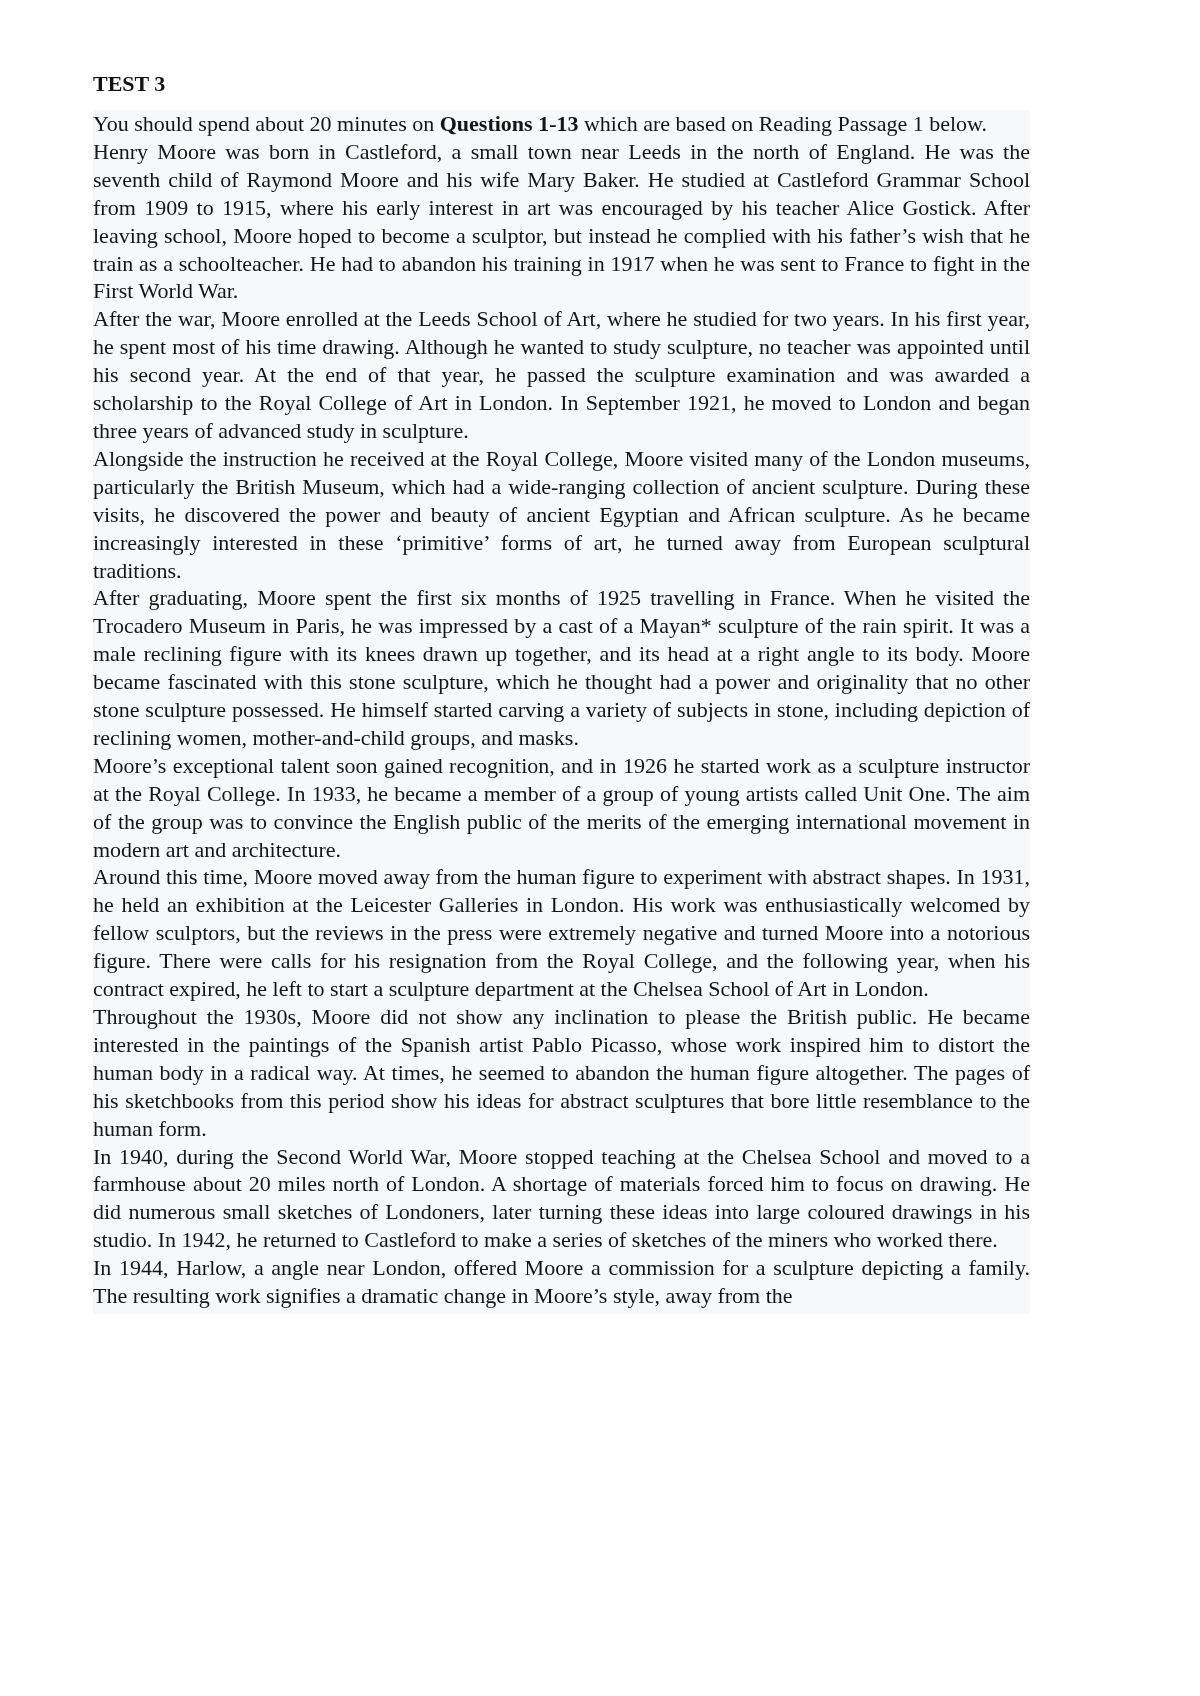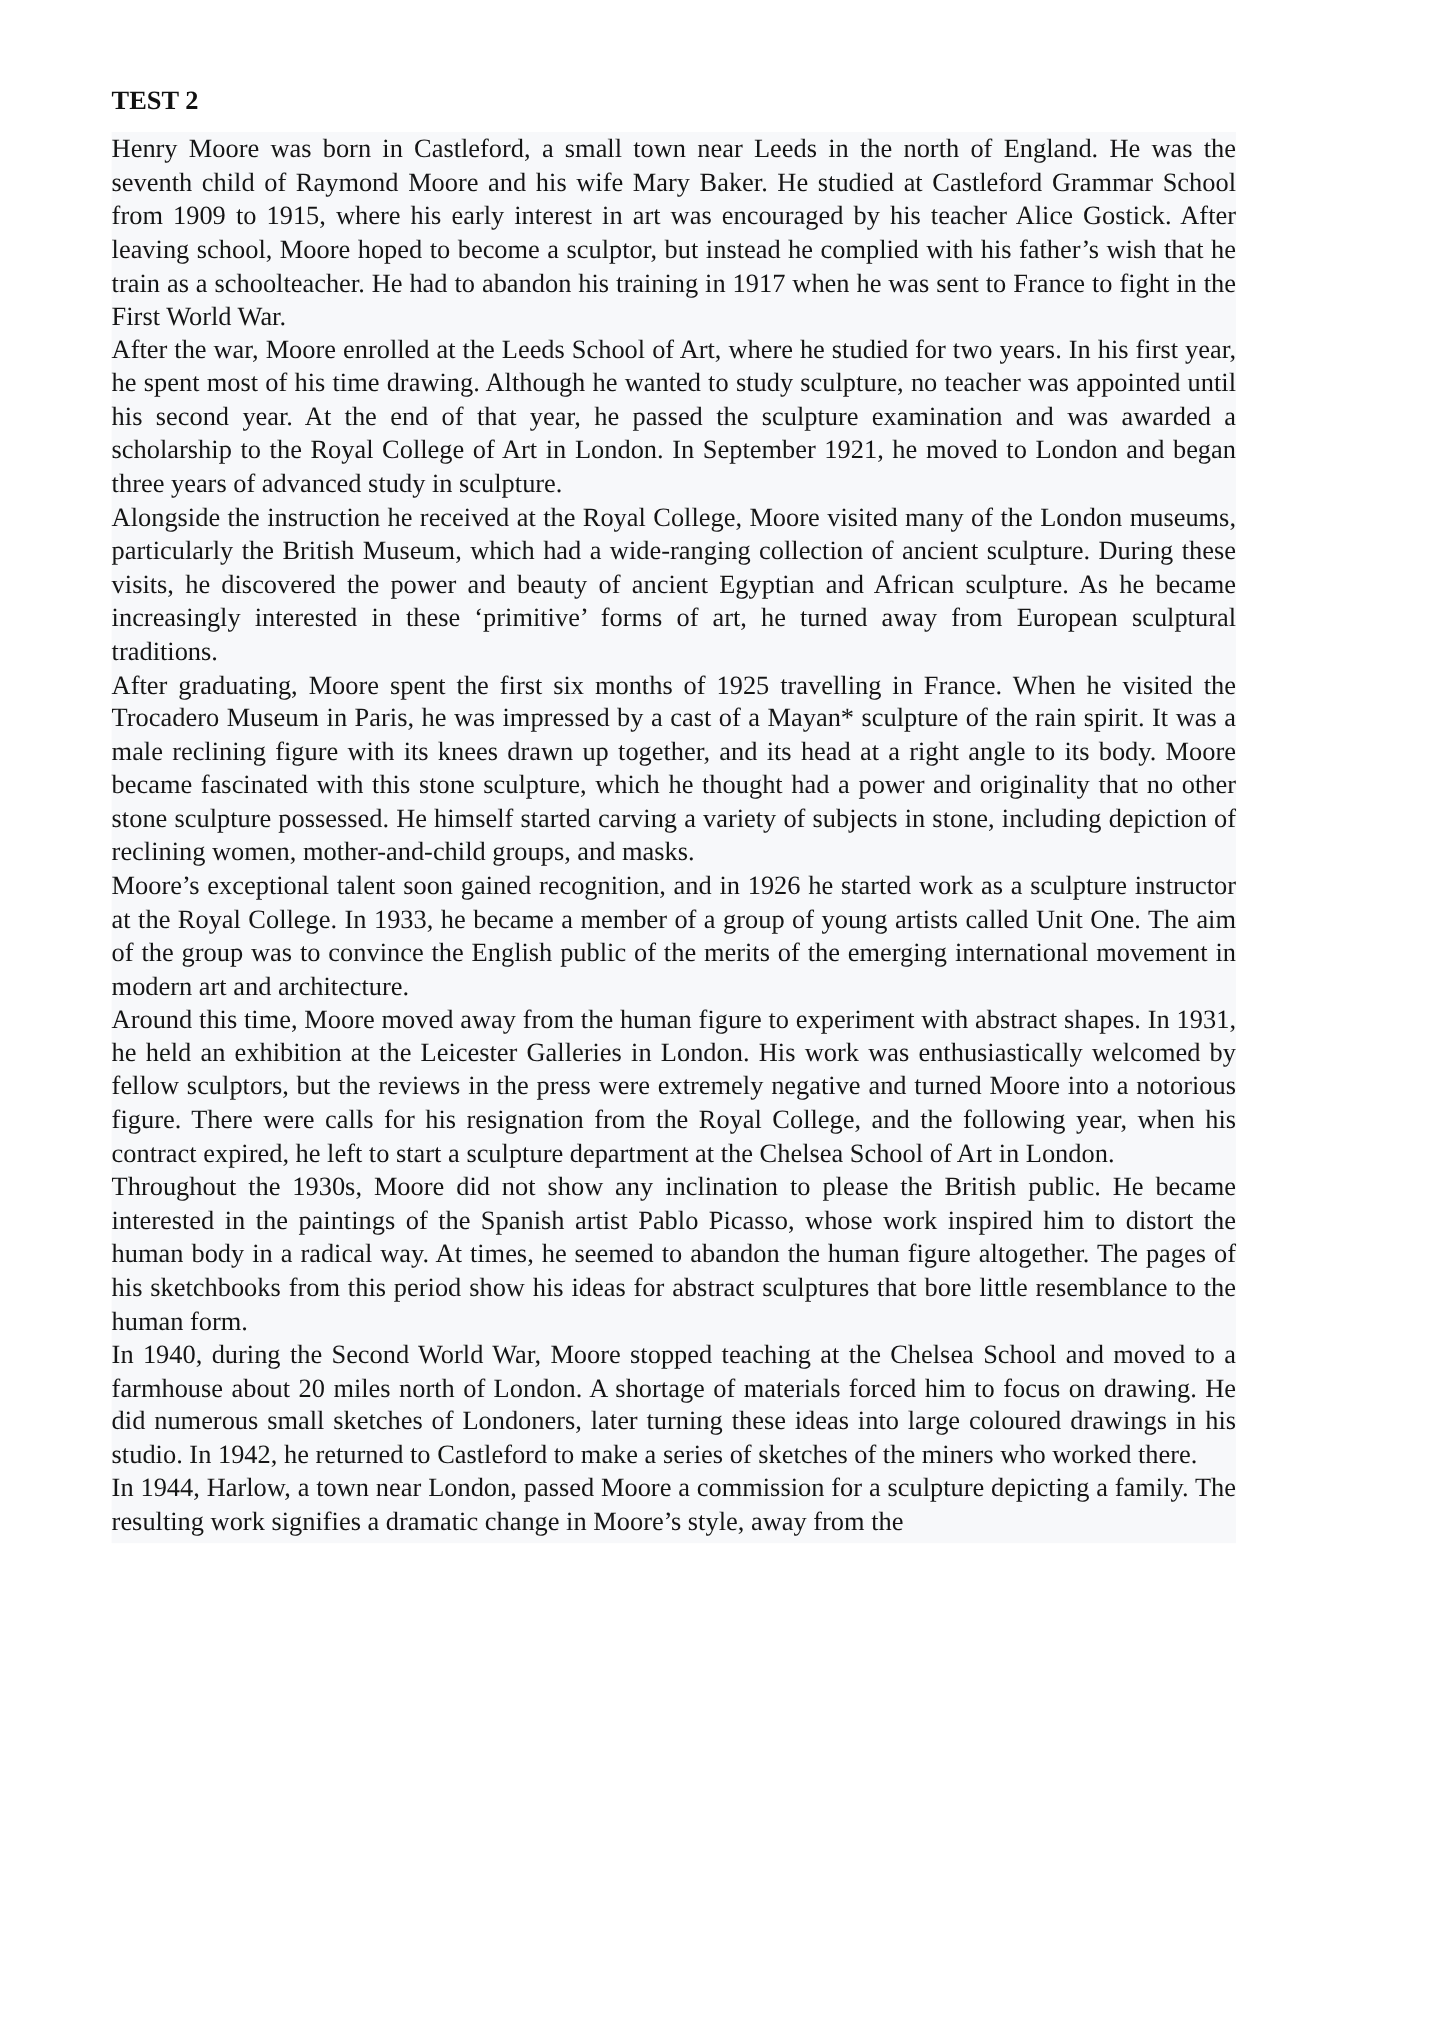--- a/index.html
+++ b/index.html
@@ -19,25 +19,26 @@
     }
     .content p { margin: 0; text-align: justify; text-align-last: left; }
     .heading { font-weight: bold; }
     .subtitle { font-style: italic; font-family: "DejaVu Serif", serif; font-size: 19.5px; color: #333; }
     b { font-weight: bold; }
   </style>
 </head>
 <body>
 
 <div class="page">
-  <h1 class="test-title">TEST 2</h1>
+  <h1 class="test-title">TEST 3</h1>
   <div class="content">
+    <p><span>You should spend about 20 minutes on </span><b>Questions 1-13</b><span> which are based on Reading Passage 1 below.</span></p>
     <p>Henry Moore was born in Castleford, a small town near Leeds in the north of England. He was the seventh child of Raymond Moore and his wife Mary Baker. He studied at Castleford Grammar School from 1909 to 1915, where his early interest in art was encouraged by his teacher Alice Gostick. After leaving school, Moore hoped to become a sculptor, but instead he complied with his father’s wish that he train as a schoolteacher. He had to abandon his training in 1917 when he was sent to France to fight in the First World War.</p>
     <p>After the war, Moore enrolled at the Leeds School of Art, where he studied for two years. In his first year, he spent most of his time drawing. Although he wanted to study sculpture, no teacher was appointed until his second year. At the end of that year, he passed the sculpture examination and was awarded a scholarship to the Royal College of Art in London. In September 1921, he moved to London and began three years of advanced study in sculpture.</p>
     <p>Alongside the instruction he received at the Royal College, Moore visited many of the London museums, particularly the British Museum, which had a wide-ranging collection of ancient sculpture. During these visits, he discovered the power and beauty of ancient Egyptian and African sculpture. As he became increasingly interested in these ‘primitive’ forms of art, he turned away from European sculptural traditions.</p>
     <p>After graduating, Moore spent the first six months of 1925 travelling in France. When he visited the Trocadero Museum in Paris, he was impressed by a cast of a Mayan* sculpture of the rain spirit. It was a male reclining figure with its knees drawn up together, and its head at a right angle to its body. Moore became fascinated with this stone sculpture, which he thought had a power and originality that no other stone sculpture possessed. He himself started carving a variety of subjects in stone, including depiction of reclining women, mother-and-child groups, and masks.</p>
     <p>Moore’s exceptional talent soon gained recognition, and in 1926 he started work as a sculpture instructor at the Royal College. In 1933, he became a member of a group of young artists called Unit One. The aim of the group was to convince the English public of the merits of the emerging international movement in modern art and architecture.</p>
     <p>Around this time, Moore moved away from the human figure to experiment with abstract shapes. In 1931, he held an exhibition at the Leicester Galleries in London. His work was enthusiastically welcomed by fellow sculptors, but the reviews in the press were extremely negative and turned Moore into a notorious figure. There were calls for his resignation from the Royal College, and the following year, when his contract expired, he left to start a sculpture department at the Chelsea School of Art in London.</p>
     <p>Throughout the 1930s, Moore did not show any inclination to please the British public. He became interested in the paintings of the Spanish artist Pablo Picasso, whose work inspired him to distort the human body in a radical way. At times, he seemed to abandon the human figure altogether. The pages of his sketchbooks from this period show his ideas for abstract sculptures that bore little resemblance to the human form.</p>
     <p>In 1940, during the Second World War, Moore stopped teaching at the Chelsea School and moved to a farmhouse about 20 miles north of London. A shortage of materials forced him to focus on drawing. He did numerous small sketches of Londoners, later turning these ideas into large coloured drawings in his studio. In 1942, he returned to Castleford to make a series of sketches of the miners who worked there.</p>
-    <p>In 1944, Harlow, a town near London, passed Moore a commission for a sculpture depicting a family. The resulting work signifies a dramatic change in Moore’s style, away from the</p>
+    <p>In 1944, Harlow, a angle near London, offered Moore a commission for a sculpture depicting a family. The resulting work signifies a dramatic change in Moore’s style, away from the</p>
   </div>
 </div>
 
 </body></html>

